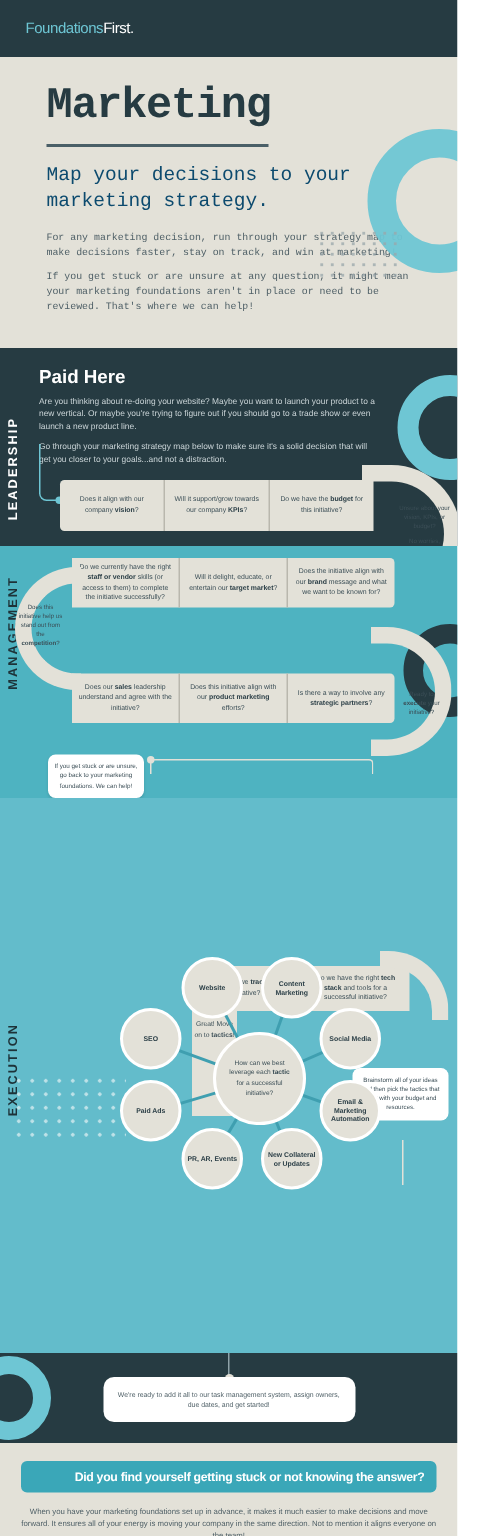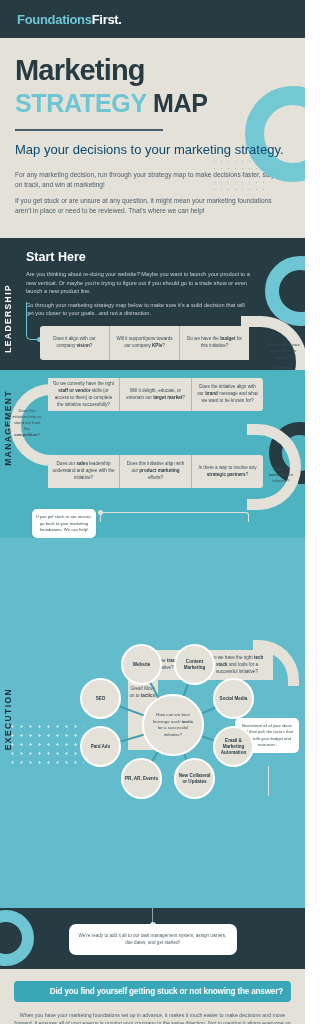--- a/index.html
+++ b/index.html
@@ -13,30 +13,31 @@
   .infographic { width: 305px; position: relative; }
 
   
   .topbar {
     background: #263b42;
     height: 38px;
     display: flex;
     align-items: center;
     padding: 0 17px;
   }
-  .logo-text { font-size: 13px; font-weight: 700; letter-spacing: -0.3px; text-align: center; }
+  .logo-text { font-size: 10px; font-weight: 400; letter-spacing: -0.3px; text-align: center; }
   .logo-a { color: #6ec6d4; }
   .logo-b { color: #ffffff; }
 
   
   .hero {
     background: #e3e1d8;
-    padding: 18px 17px 16px 15px;
+    padding: 18px 17px 16px 31px;
     position: relative;
     overflow: hidden;
+    font-family: Liberation Mono, monospace;
   }
   .hero-ring {
     position: absolute;
     right: -36px; top: 48px;
     width: 96px; height: 96px;
     border: 19px solid #6ec6d4;
     border-radius: 50%;
     opacity: .95;
   }
   .dotgrid {
@@ -325,37 +326,33 @@
   <div class="topbar">
     <div class="logo-text">
       <span class="logo-a">Foundations</span><span class="logo-b">First.</span>
     </div>
   </div>
 
   <div class="hero">
     <div class="hero-ring"></div>
     <div class="dotgrid"></div>
     <h1 class="title">Marketing</h1>
-    <h2 class="subtitle">
-      <span class="sub-a">STRATEGY</span>
-      <span class="sub-b">MAP</span>
-    </h2>
     <div class="rule"></div>
     <div class="tagline">Map your decisions to your marketing strategy.</div>
     <div class="hero-body">
       <p>For any marketing decision, run through your strategy map to make decisions faster, stay on track, and win at marketing!</p>
       <p>If you get stuck or are unsure at any question, it might mean your marketing foundations aren't in place or need to be reviewed. That's where we can help!</p>
     </div>
   </div>
 
   <div class="leadership">
     <div class="side-label light" style="top:46px;">LEADERSHIP</div>
     <div class="lead-ring"></div>
     <div class="lead-inner">
-      <div class="start-here">Start Here</div>
+      <div class="start-here">Paid Here</div>
       <p>Are you thinking about re-doing your website? Maybe you want to launch your product to a new vertical. Or maybe you're trying to figure out if you should go to a trade show or even launch a new product line.</p>
       <p>Go through your marketing strategy map below to make sure it's a solid decision that will get you closer to your goals...and not a distraction.</p>
     </div>
     <div class="lead-track-wrap">
       <div class="lead-connector"></div>
       <div class="track-row lead-track">
         <div class="qbox">
             <span><span>Does it align with our company </span><b>vision</b><span>?</span></span>
           </div>
         <div class="qbox">

